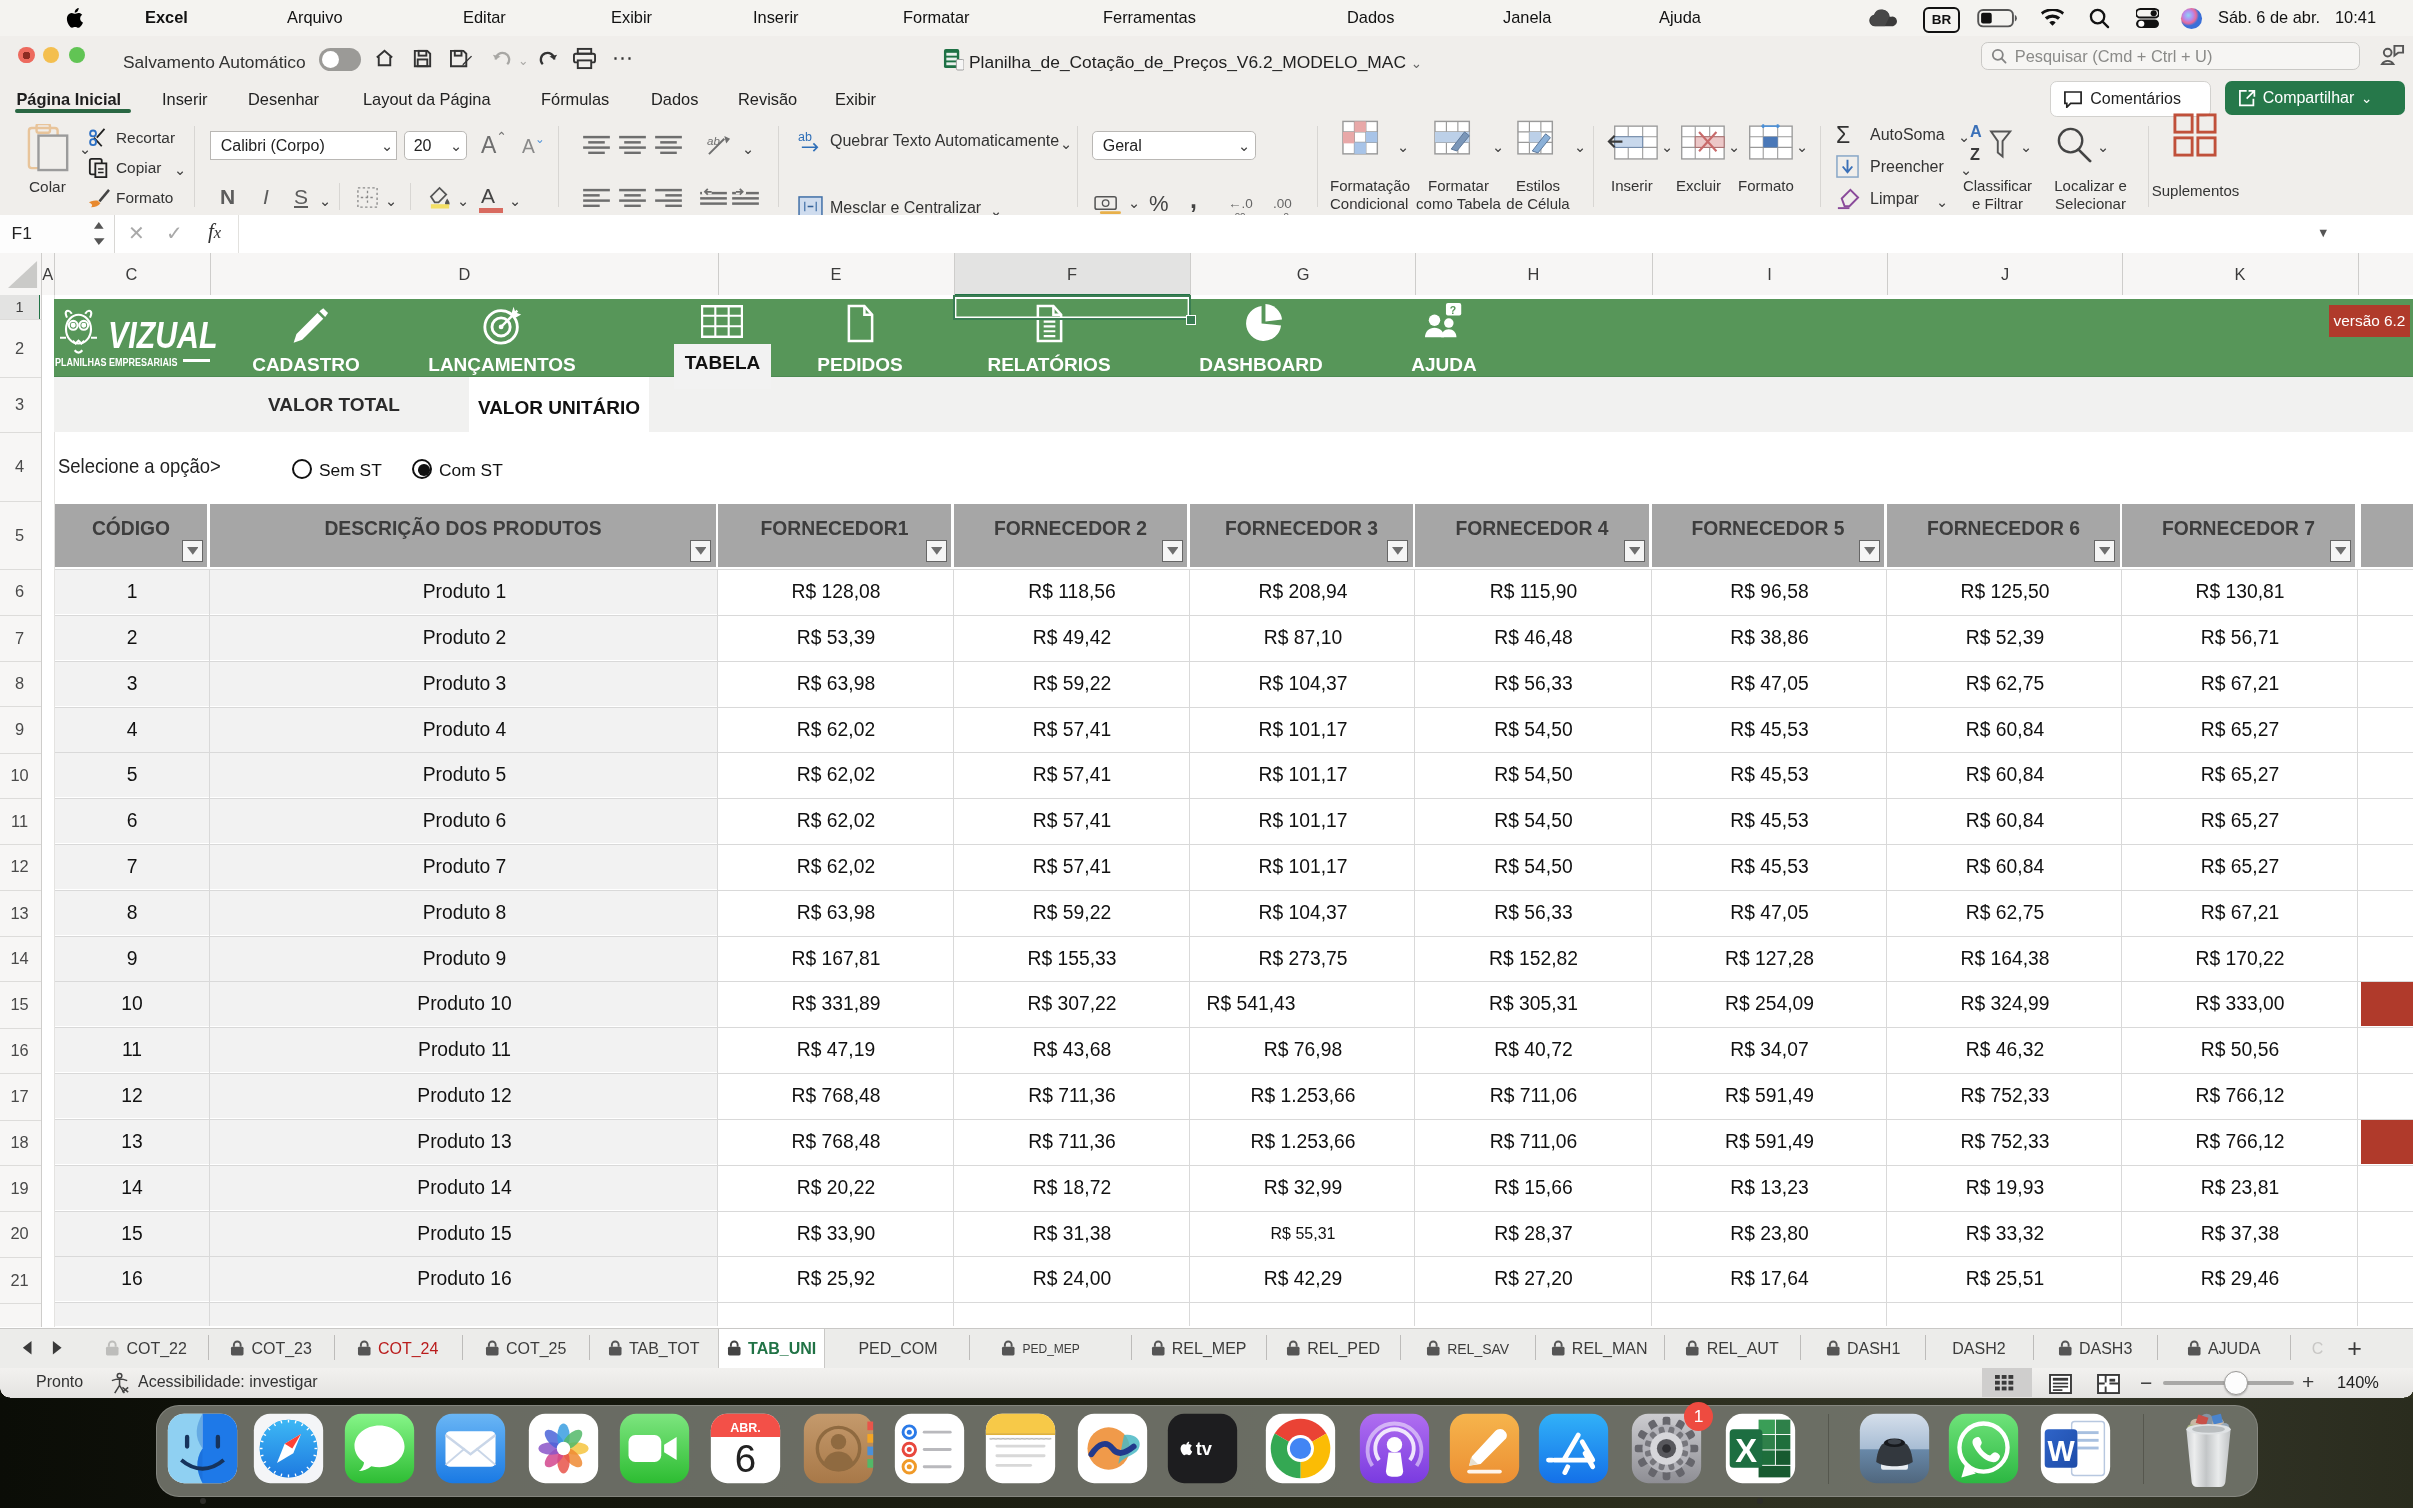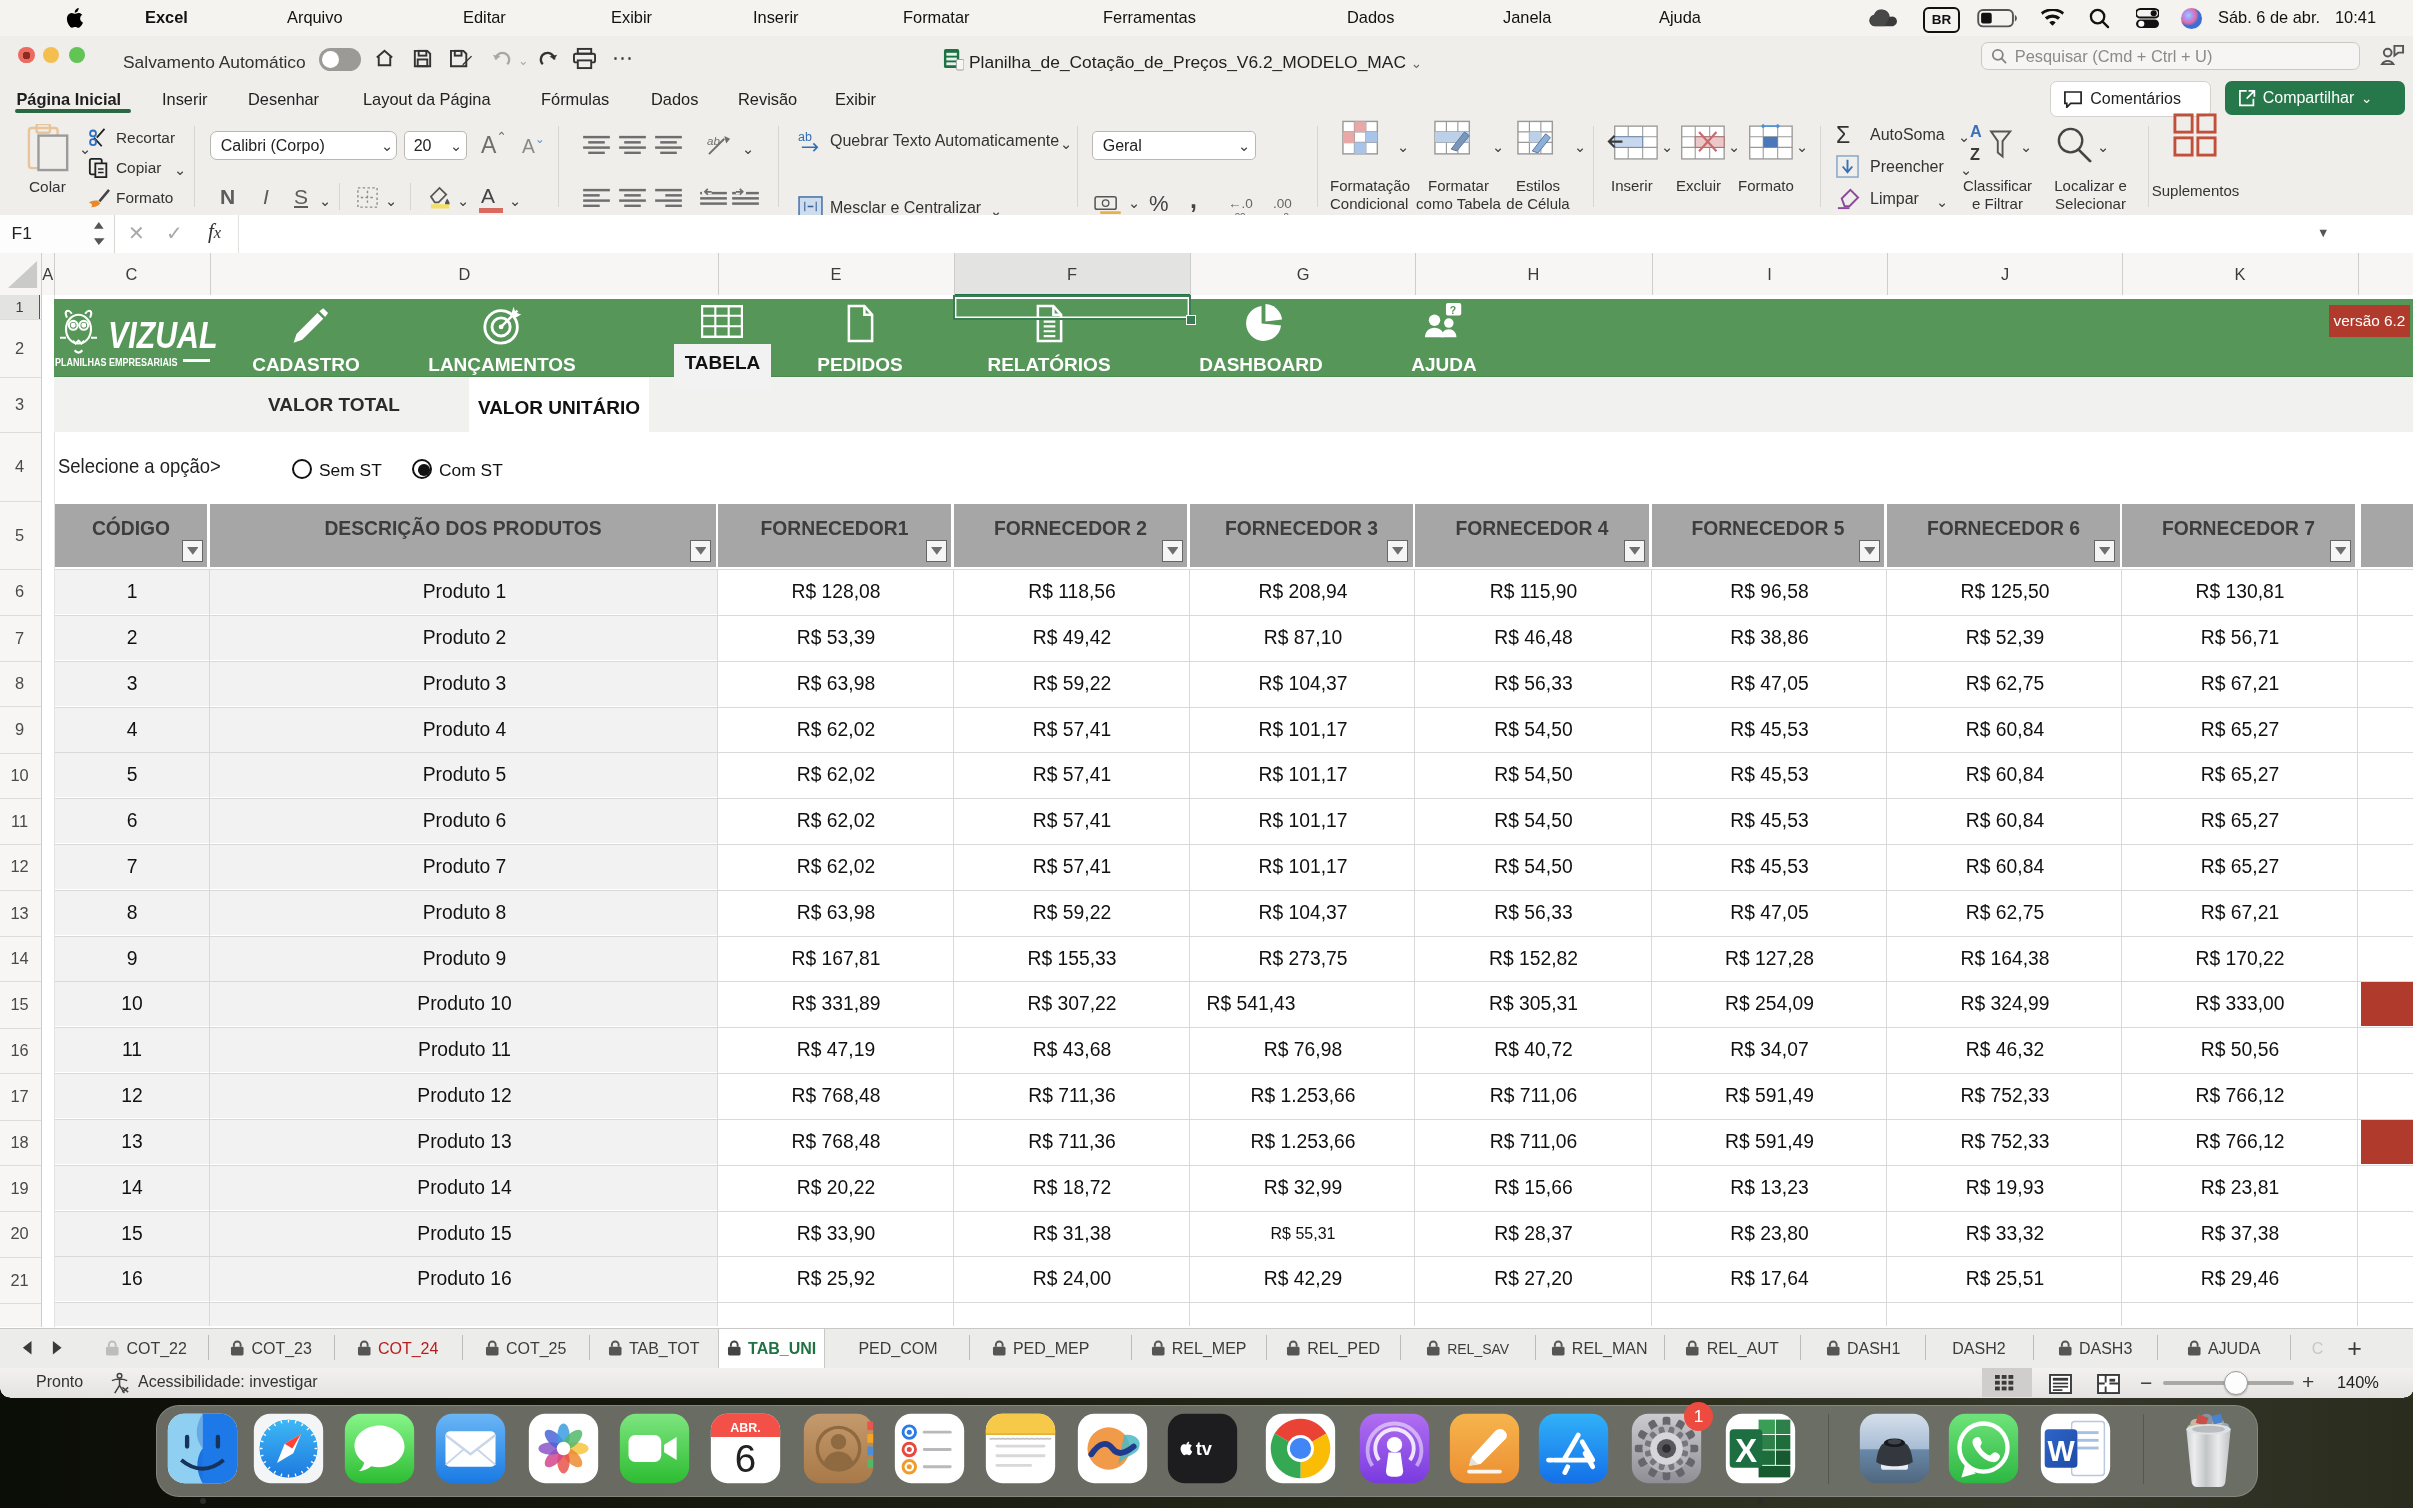--- a/index.html
+++ b/index.html
@@ -165,21 +165,21 @@
     <path d="M8 7h12v15H8z" fill="#f0eeeb" stroke="#222" stroke-width="2"></path>
     <path d="M11 13h6M11 17h6" stroke="#222" stroke-width="1.6"></path>
   </svg>
 <div class="a" style="left:116px;top:159px;font-size:15.4px;color:#333;">Copiar</div>
 <div class="a" style="left:174px;top:162px;font-size:14.5px;color:#444;">⌄</div>
 <svg class="a" style="left:85px;top:187px" width="26" height="23" viewBox="0 0 27 24">
     <path d="M14 14 24 2l2 2-10 12z" fill="#444"></path>
     <path d="M4 16c4-2 6-2 9-2l3 3c-2 3-5 4-10 4 2-1 2-3 -2-5z" fill="#e8892e"></path>
   </svg>
 <div class="a" style="left:116px;top:189px;font-size:15.4px;color:#333;">Formato</div>
-<div class="a cl" style="left:210px;top:131px;width:185px;height:27px;background:#fff;border:1px solid #b9b7b4;border-radius:7px;">
+<div class="a cl" style="left:210px;top:131px;width:185px;height:27px;background:#fff;border:1px solid #b9b7b4;border-radius:0;">
     <span style="margin-left:9.7px;font-size:16px;color:#222;">Calibri (Corpo)</span>
     <span style="position:absolute;left:170px;font-size:14.5px;color:#444;">⌄</span>
   </div>
 <div class="a cl" style="left:404px;top:131px;width:61px;height:27px;background:#fff;border:1px solid #b9b7b4;border-radius:4.8px;">
     <span style="margin-left:8.7px;font-size:16px;color:#222;">20</span>
     <span style="position:absolute;left:45px;font-size:14.5px;color:#444;">⌄</span>
   </div>
 <div class="a" style="left:481px;top:129px;font-size:23px;color:#6e6e6e;">A<span style="font-size:12.6px;vertical-align:11.6px;">⌃</span></div>
 <div class="a" style="left:522px;top:132px;font-size:19.3px;color:#8a8a8a;">A<span style="font-size:11.6px;vertical-align:9.7px;color:#4a90d9;">⌄</span></div>
 <div class="a" style="left:220px;top:185px;font-size:21px;font-weight:700;color:#5c5c5c;">N</div>
@@ -842,21 +842,21 @@
       <path d="M4 7V5a3.5 3.5 0 0 1 7 0v2" fill="none" stroke="#555" stroke-width="2"></path>
     </svg>TAB_TOT</div>
 <div class="a" style="left:718px;top:1329px;width:107px;height:40px;background:#fff;border:1px solid #c9c8c6;border-top:none;box-sizing:border-box;"></div>
 <div class="a ct" style="left:718px;top:1329px;width:107px;height:39px;font-size:16px;font-weight:700;color:#217346;"><svg width="14.5" height="16.4" viewBox="0 0 15 17" style="margin-right:6.8px">
       <rect x="1" y="7" width="13" height="9" rx="1.5" fill="#444"></rect>
       <path d="M4 7V5a3.5 3.5 0 0 1 7 0v2" fill="none" stroke="#444" stroke-width="2"></path>
     </svg>TAB_UNI</div>
 <div class="a" style="left:969px;top:1335px;width:1px;height:25px;background:#bdbcba;"></div>
 <div class="a ct" style="left:826px;top:1329px;width:144px;height:39px;font-size:16px;color:#3c3c3c;">PED_COM</div>
 <div class="a" style="left:1131px;top:1335px;width:1px;height:25px;background:#bdbcba;"></div>
-<div class="a ct" style="left:969px;top:1329px;width:143px;height:39px;font-size:16px;color:#3c3c3c;"><svg width="14.5" height="16.4" viewBox="0 0 15 17" style="margin-right:6.8px">
+<div class="a ct" style="left:969px;top:1329px;width:143px;height:39px;font-size:12px;color:#3c3c3c;"><svg width="14.5" height="16.4" viewBox="0 0 15 17" style="margin-right:6.8px">
       <rect x="1" y="7" width="13" height="9" rx="1.5" fill="#555"></rect>
       <path d="M4 7V5a3.5 3.5 0 0 1 7 0v2" fill="none" stroke="#555" stroke-width="2"></path>
     </svg>PED_MEP</div>
 <div class="a" style="left:1266px;top:1335px;width:1px;height:25px;background:#bdbcba;"></div>
 <div class="a ct" style="left:1131px;top:1329px;width:135px;height:39px;font-size:16px;color:#3c3c3c;"><svg width="14.5" height="16.4" viewBox="0 0 15 17" style="margin-right:6.8px">
       <rect x="1" y="7" width="13" height="9" rx="1.5" fill="#555"></rect>
       <path d="M4 7V5a3.5 3.5 0 0 1 7 0v2" fill="none" stroke="#555" stroke-width="2"></path>
     </svg>REL_MEP</div>
 <div class="a" style="left:1400px;top:1335px;width:1px;height:25px;background:#bdbcba;"></div>
 <div class="a ct" style="left:1266px;top:1329px;width:134px;height:39px;font-size:16px;color:#3c3c3c;"><svg width="14.5" height="16.4" viewBox="0 0 15 17" style="margin-right:6.8px">

